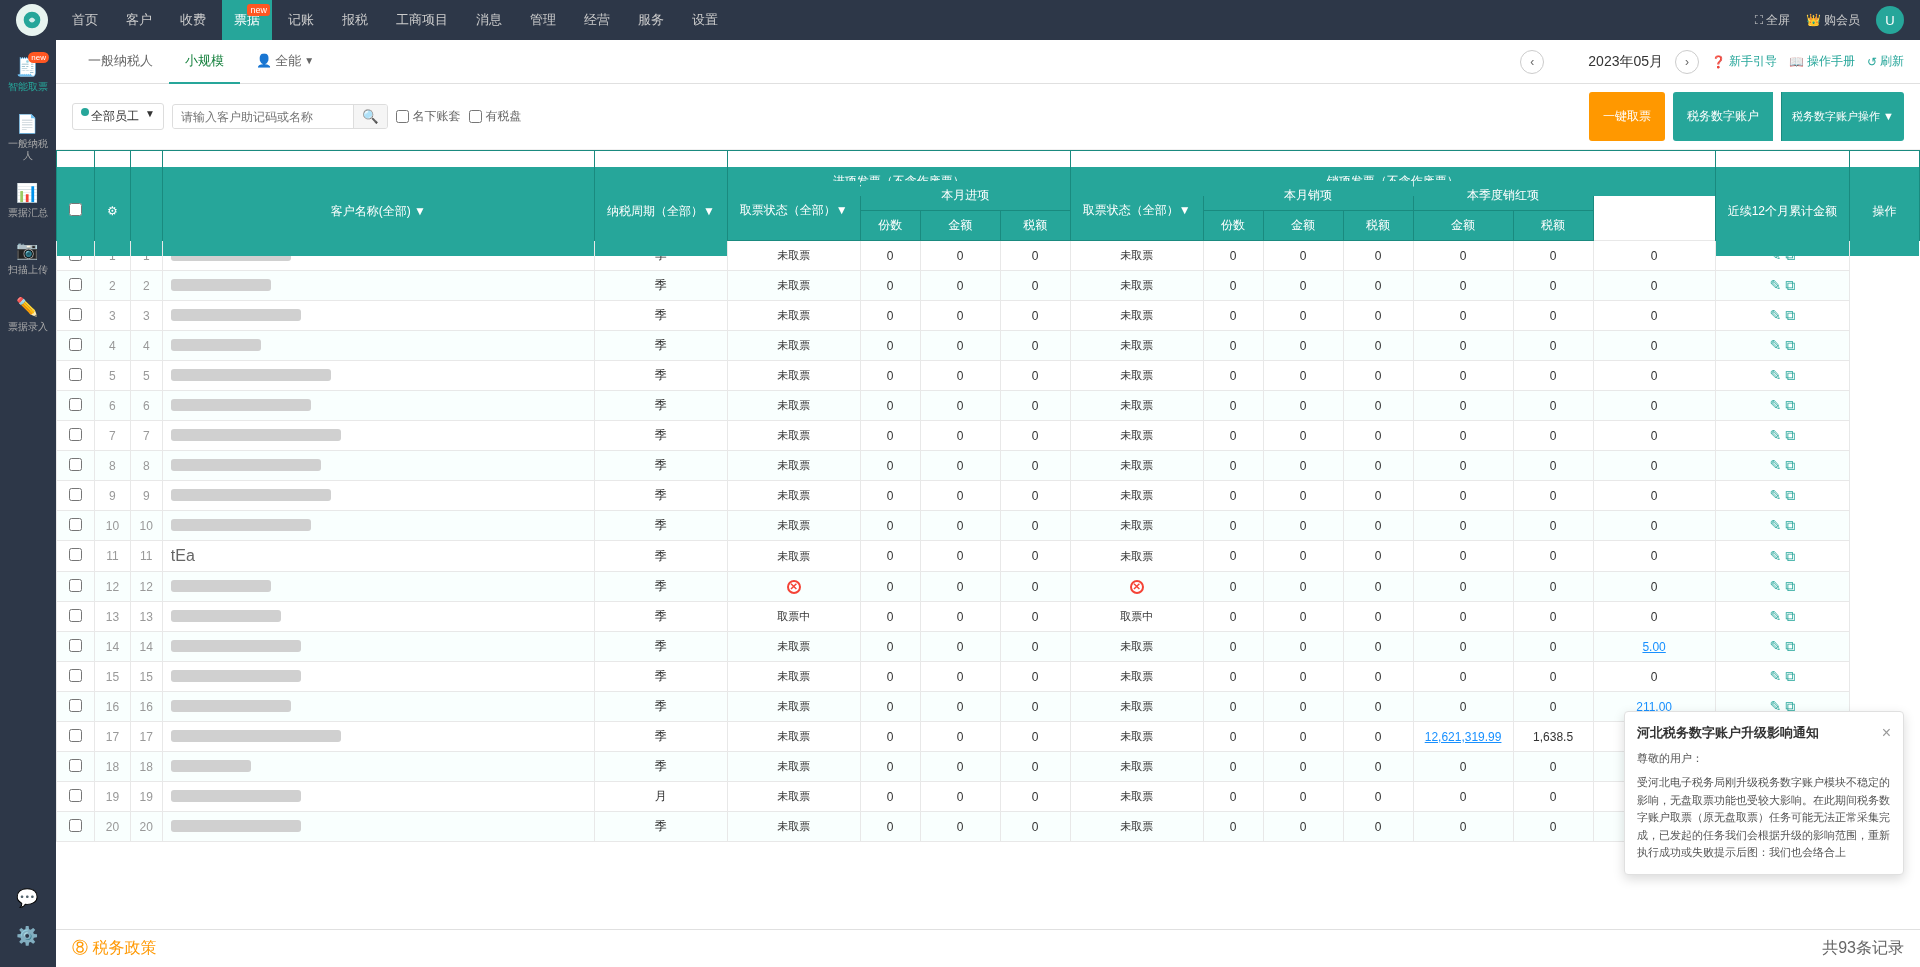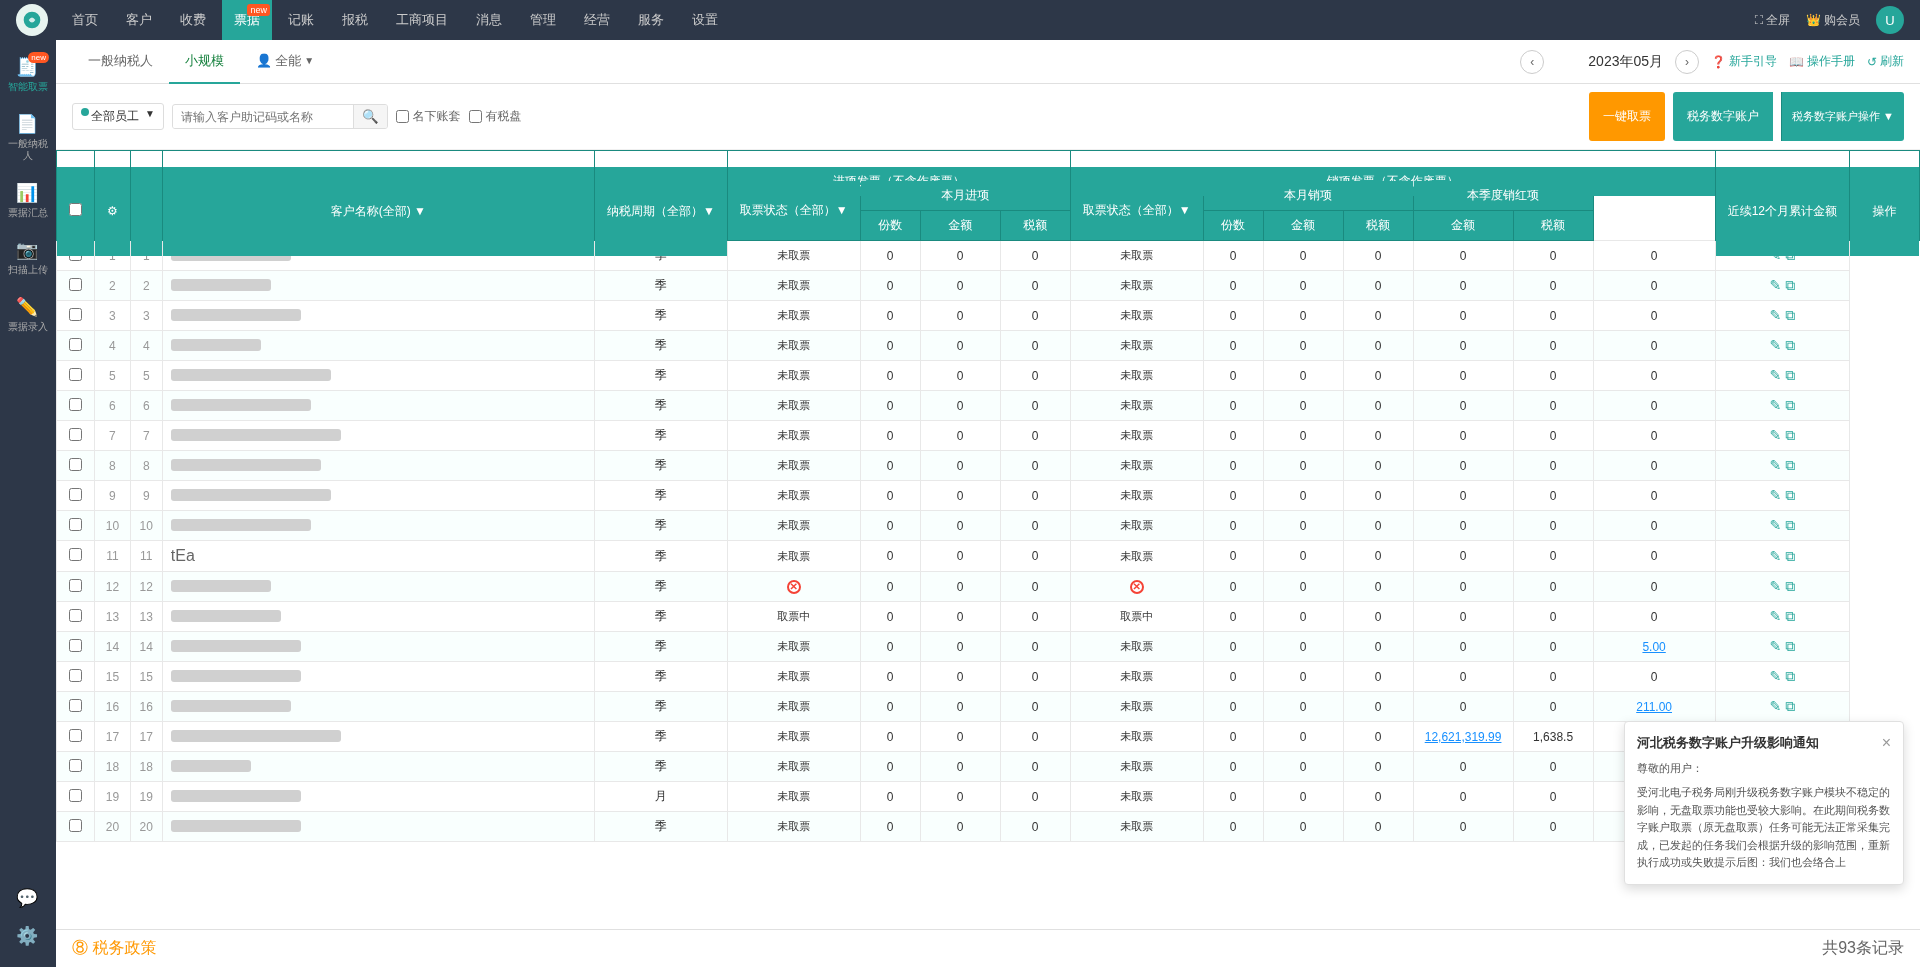--- a/index.html
+++ b/index.html
@@ -62,21 +62,21 @@
     .status-badge { display: inline-flex; align-items: center; gap: 3px; font-size: 11px; }
     .status-icon { width: 14px; height: 14px; border-radius: 50%; display: inline-flex; align-items: center; justify-content: center; font-size: 10px; font-weight: bold; }
     .status-error { background: #fff; border: 2px solid #f44336; color: #f44336; }
     .action-icons { display: flex; gap: 4px; justify-content: center; }
     .action-icon { color: #26a69a; cursor: pointer; font-size: 14px; }
 
     
     .bottom-bar { background: #fff; padding: 8px 16px; border-top: 1px solid #e0e0e0; font-size: 16px; color: #ff9800; display: flex; align-items: center; }
 
     
-    .notification-popup { position: fixed; right: 16px; bottom: 82px; width: 280px; background: #fff; border: 1px solid #e0e0e0; border-radius: 4px; box-shadow: 0 4px 12px rgba(0,0,0,0.15); padding: 12px; z-index: 100; }
+    .notification-popup { position: fixed; right: 16px; bottom: 92px; width: 280px; background: #fff; border: 1px solid #e0e0e0; border-radius: 4px; box-shadow: 0 4px 12px rgba(0,0,0,0.15); padding: 12px; z-index: 100; }
     .notif-header { display: flex; justify-content: space-between; align-items: center; margin-bottom: 8px; }
     .notif-title { font-size: 13px; font-weight: bold; color: #333; }
     .notif-close { cursor: pointer; color: #999; font-size: 16px; }
     .notif-body { font-size: 11px; color: #555; line-height: 1.6; }
 
     .link-value { color: #1890ff; text-decoration: underline; cursor: pointer; }
   </style>
 </head>
 <body>
 

